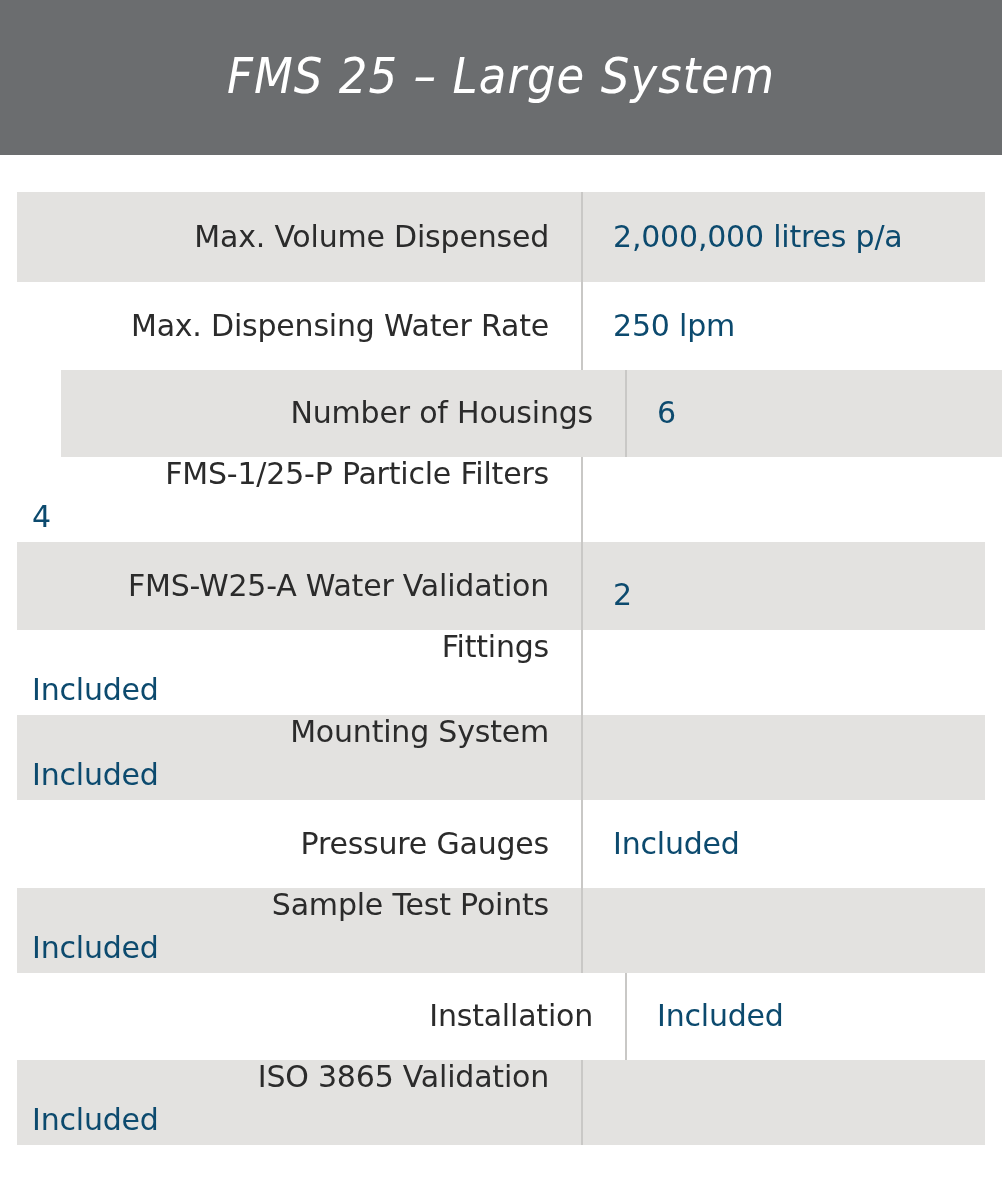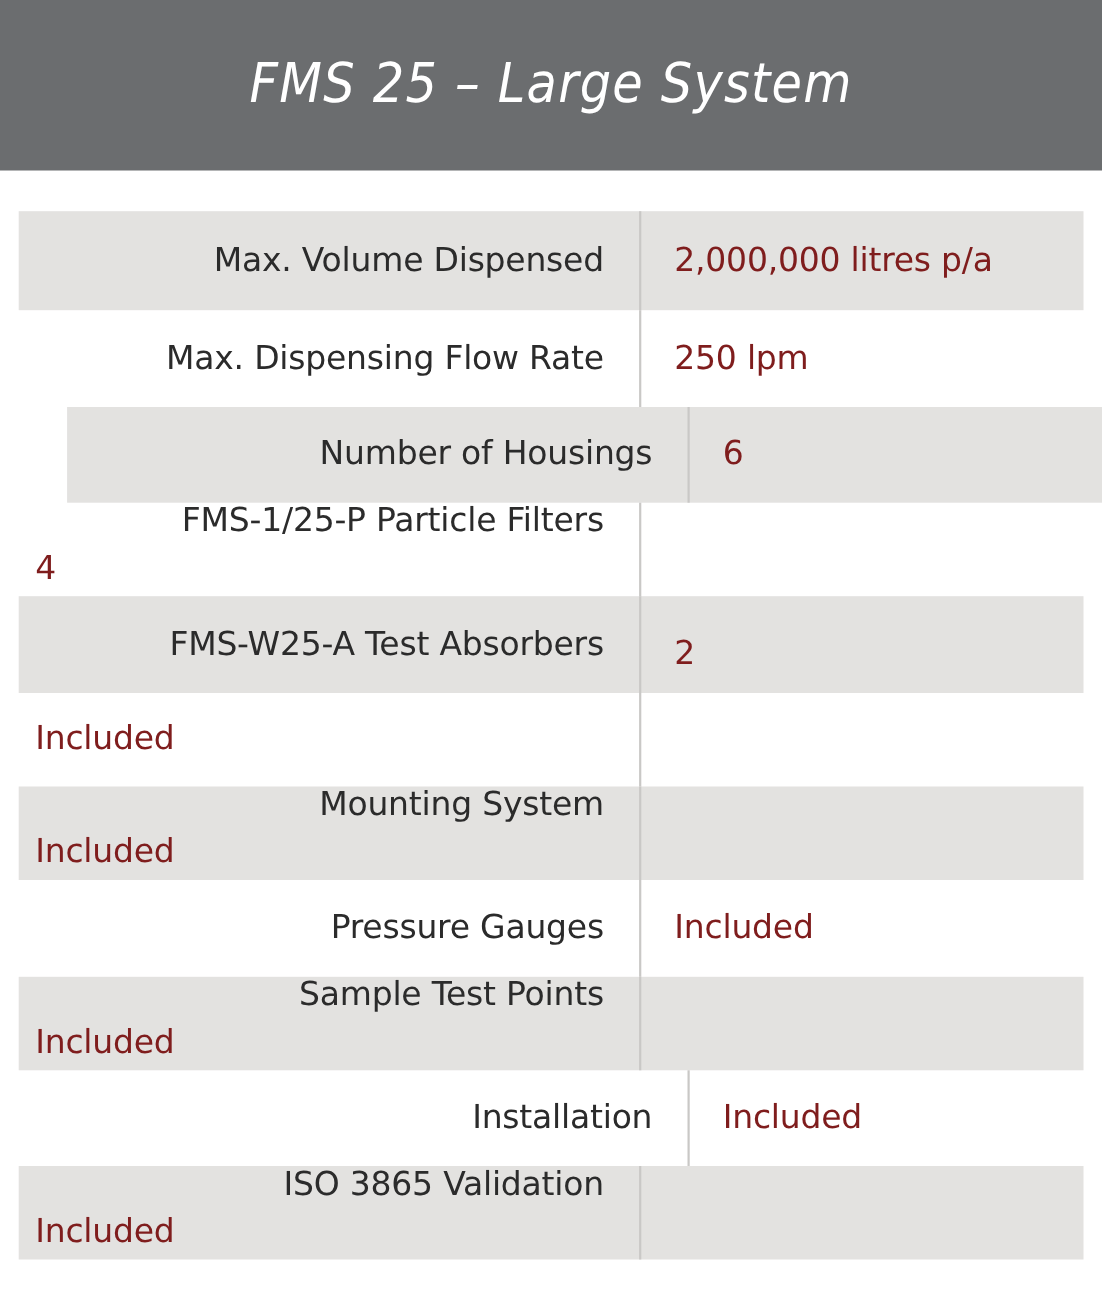--- a/index.html
+++ b/index.html
@@ -99,21 +99,21 @@
   .cell-value {
     position: relative;
     z-index: 2;
     flex: 1 1 auto;
     box-sizing: border-box;
     padding-left: 32px;
     display: flex;
     align-items: center;
     justify-content: flex-start;
     text-align: left;
-    color: #7f1d1d;
+    color: #0c4a6e;
     font-family: "DejaVu Sans", sans-serif;
     font-size: 30px;
     font-weight: 400;
     letter-spacing: -0.2px;
     line-height: 1.15;
   }
 
   .col-divider {
     position: absolute;
     left: 581px;
@@ -146,48 +146,49 @@
 
     <div class="spec-row shaded h90">
       <div class="band"></div>
       <div class="cell-label">Max. Volume Dispensed</div>
       <div class="col-divider"></div>
       <div class="cell-value">2,000,000 litres p/a</div>
     </div>
 
     <div class="spec-row h88">
       <div class="band"></div>
-      <div class="cell-label">Max. Dispensing Flow Rate</div>
+      <div class="cell-label">Max. Dispensing Water Rate</div>
       <div class="col-divider"></div>
       <div class="cell-value">250 lpm</div>
     </div>
 
     <div class="spec-row shaded h87">
       <div class="band"></div>
       <div class="cell-label">Number of Housings</div>
       <div class="col-divider"></div>
       <div class="cell-value">6</div>
     </div>
 
     <div class="spec-row h85">
       <div class="band"></div>
       <div class="cell-label">FMS-1/25-P Particle Filters</div>
       <div class="col-divider"></div>
       <div class="cell-value">4</div>
     </div>
 
     <div class="spec-row shaded h88">
       <div class="band"></div>
-      <div class="cell-label">FMS-W25-A Test Absorbers</div>
+      <div class="cell-label">FMS-W25-A Water Validation</div>
       <div class="col-divider"></div>
       <div class="cell-value nudge-down">2</div>
     </div>
 
     <div class="spec-row h85">
       <div class="band"></div>
+      <div class="cell-label">Fittings</div>
       <div class="col-divider"></div>
       <div class="cell-value">Included</div>
     </div>
 
     <div class="spec-row shaded h85">
       <div class="band"></div>
       <div class="cell-label">Mounting System</div>
       <div class="col-divider"></div>
       <div class="cell-value">Included</div>
     </div>

